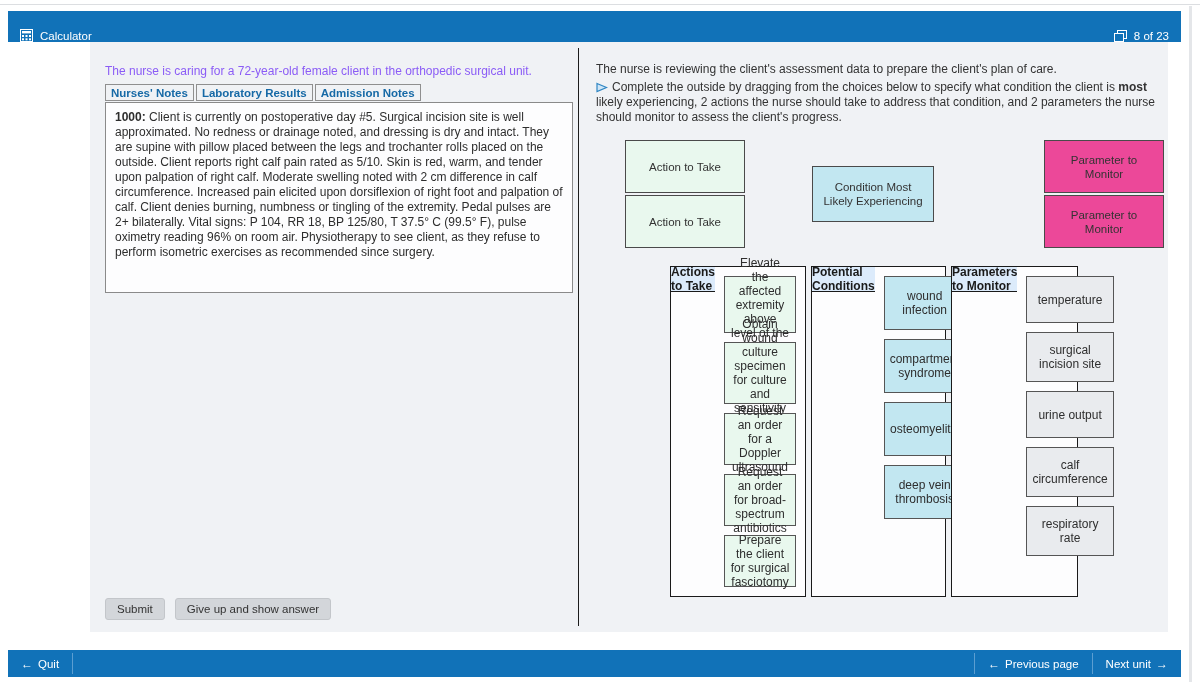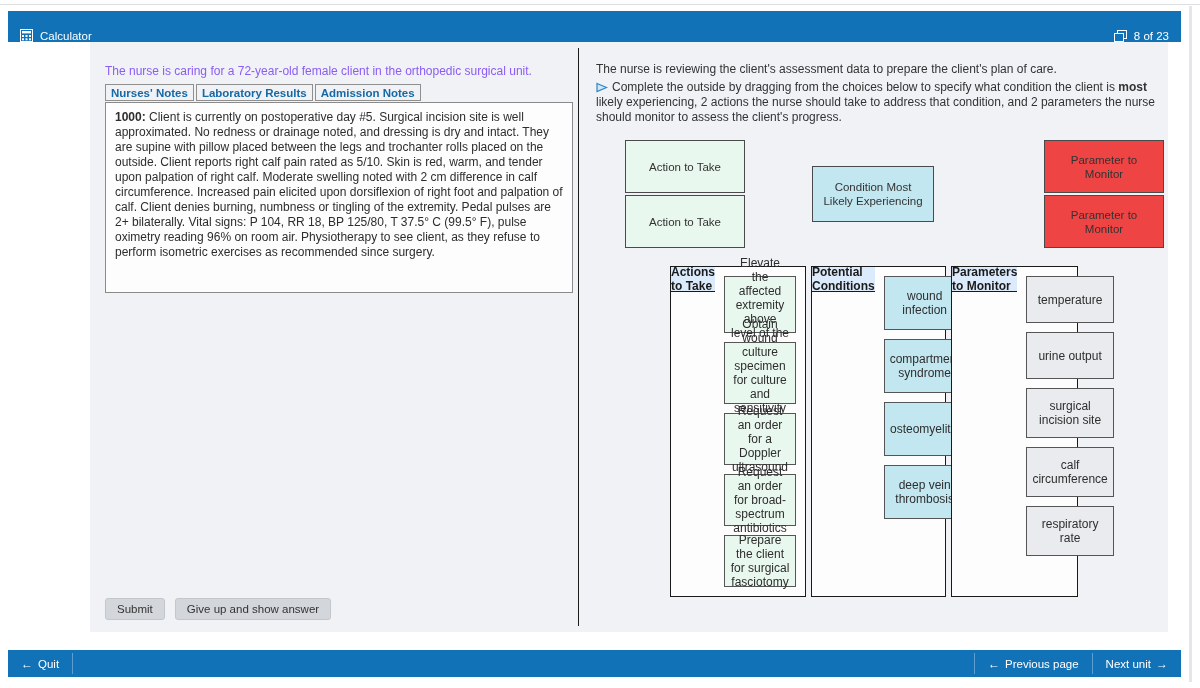--- a/index.html
+++ b/index.html
@@ -39,21 +39,21 @@
   .instruction { position:absolute; left:506px; top:38px; width:566px; font-size:12px; line-height:15px; }
   .instr-arrow { display:inline-block; vertical-align:-2px; margin-right:4px; }
 
   
   .slot { position:absolute; border:1px solid #4a4a4a; display:flex; align-items:center;
           justify-content:center; text-align:center; font-size:11.5px; line-height:14px;
           color:#333; padding:2px 6px; }
   .slot.action { background:#e9f8ee; left:535px; width:120px; height:53px; }
   .slot.action.a1 { top:98px; } .slot.action.a2 { top:153px; }
   .slot.cond { background:#c2e7f1; left:722px; top:124px; width:122px; height:56px; }
-  .slot.param { background:#ef4444; left:954px; width:120px; height:53px; }
+  .slot.param { background:#ec4899; left:954px; width:120px; height:53px; }
   .slot.param.p1 { top:98px; } .slot.param.p2 { top:153px; }
 
   
   .columns { position:absolute; left:580px; top:224px; display:flex; gap:5px; }
   .col { background:#fdfdfe; border:1px solid #1a1a1a; height:331px; display:flex; flex-direction:row; }
   .col.c1 { width:136px; } .col.c2 { width:135px; } .col.c3 { width:127px; }
   .col-header { background:#dcebfb; border-bottom:1px solid #1a1a1a; height:25px;
                 display:flex; align-items:center; justify-content:center;
                 font-size:12px; font-weight:bold; color:#1a1a1a; }
   .col-items { padding:9px 9px; display:flex; flex-direction:column; gap:9px; }
@@ -154,22 +154,22 @@
           <div class="choice">wound infection</div>
           <div class="choice">compartment syndrome</div>
           <div class="choice">osteomyelitis</div>
           <div class="choice">deep vein thrombosis</div>
         </div>
       </div>
       <div class="col c3">
         <div class="col-header">Parameters to Monitor</div>
         <div class="col-items">
           <div class="choice">temperature</div>
+          <div class="choice">surgical incision site</div>
           <div class="choice">urine output</div>
-          <div class="choice">surgical incision site</div>
           <div class="choice">calf circumference</div>
           <div class="choice">respiratory rate</div>
         </div>
       </div>
     </div>
   </div>
 
   <div class="footer">
     <div class="f-left">
       <div class="f-btn">

